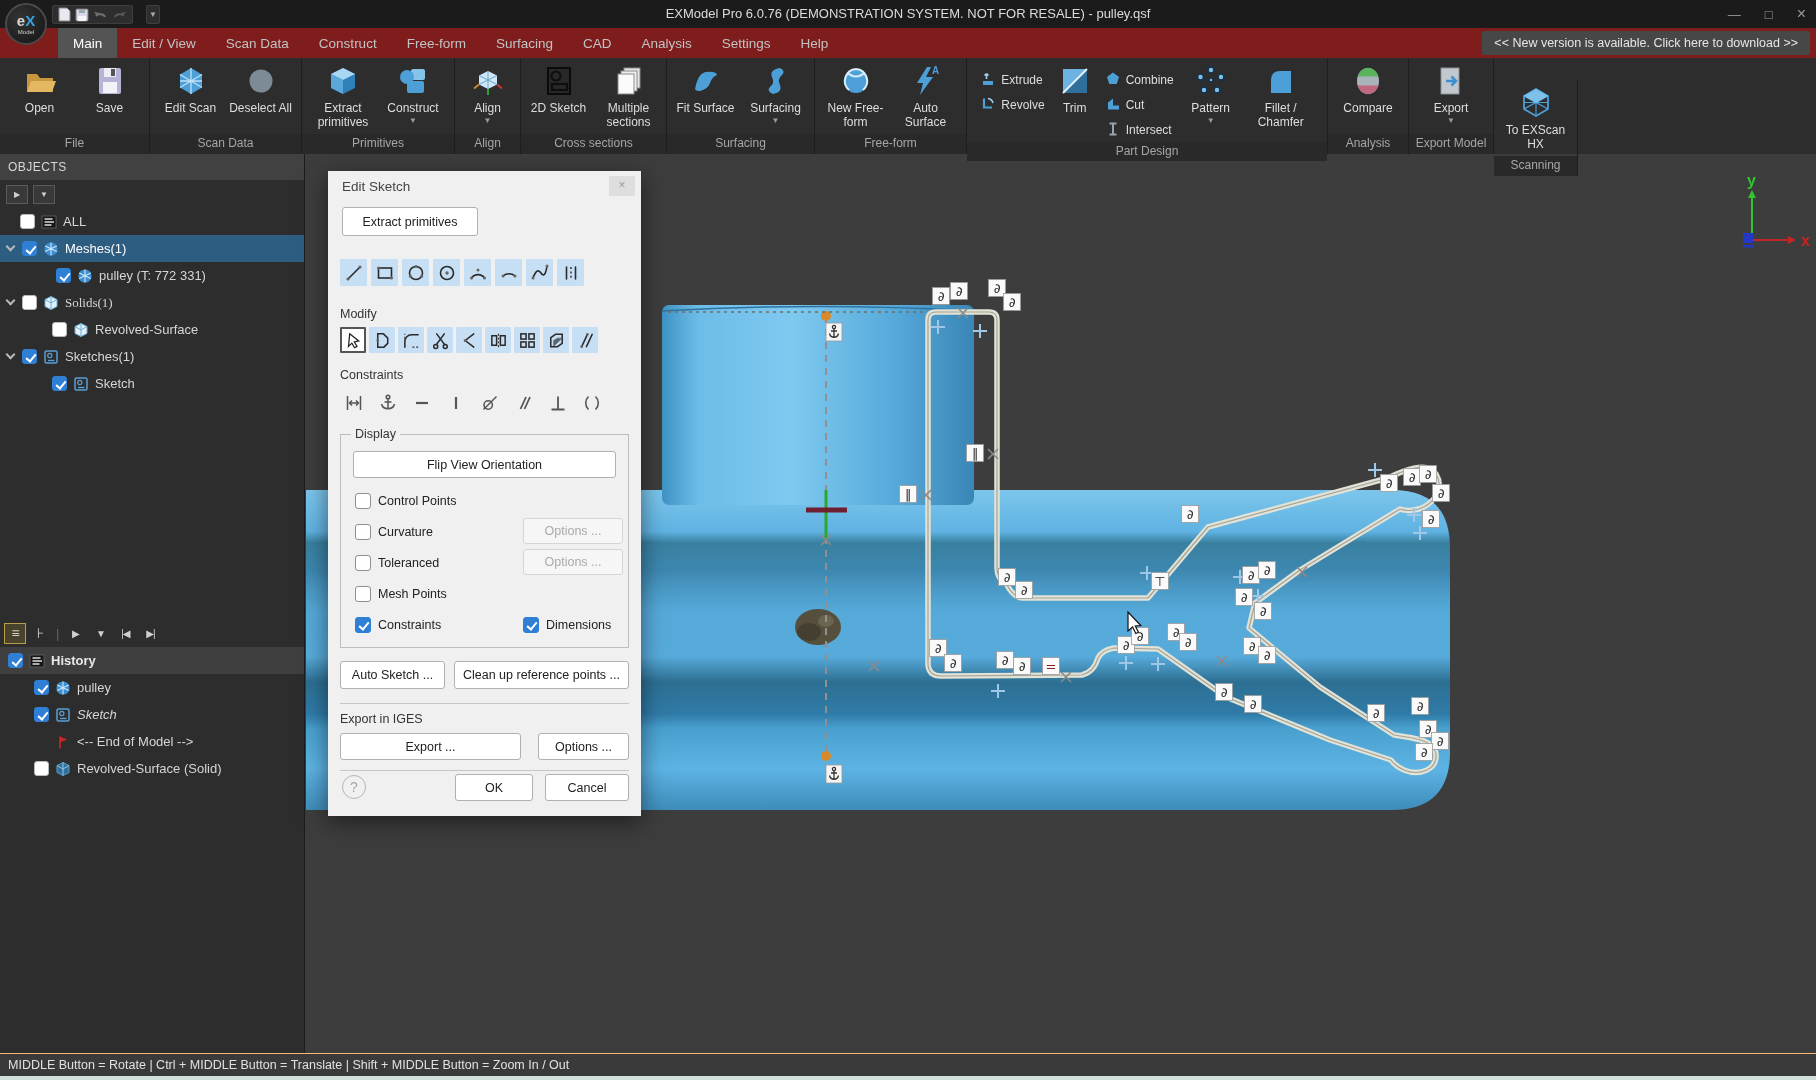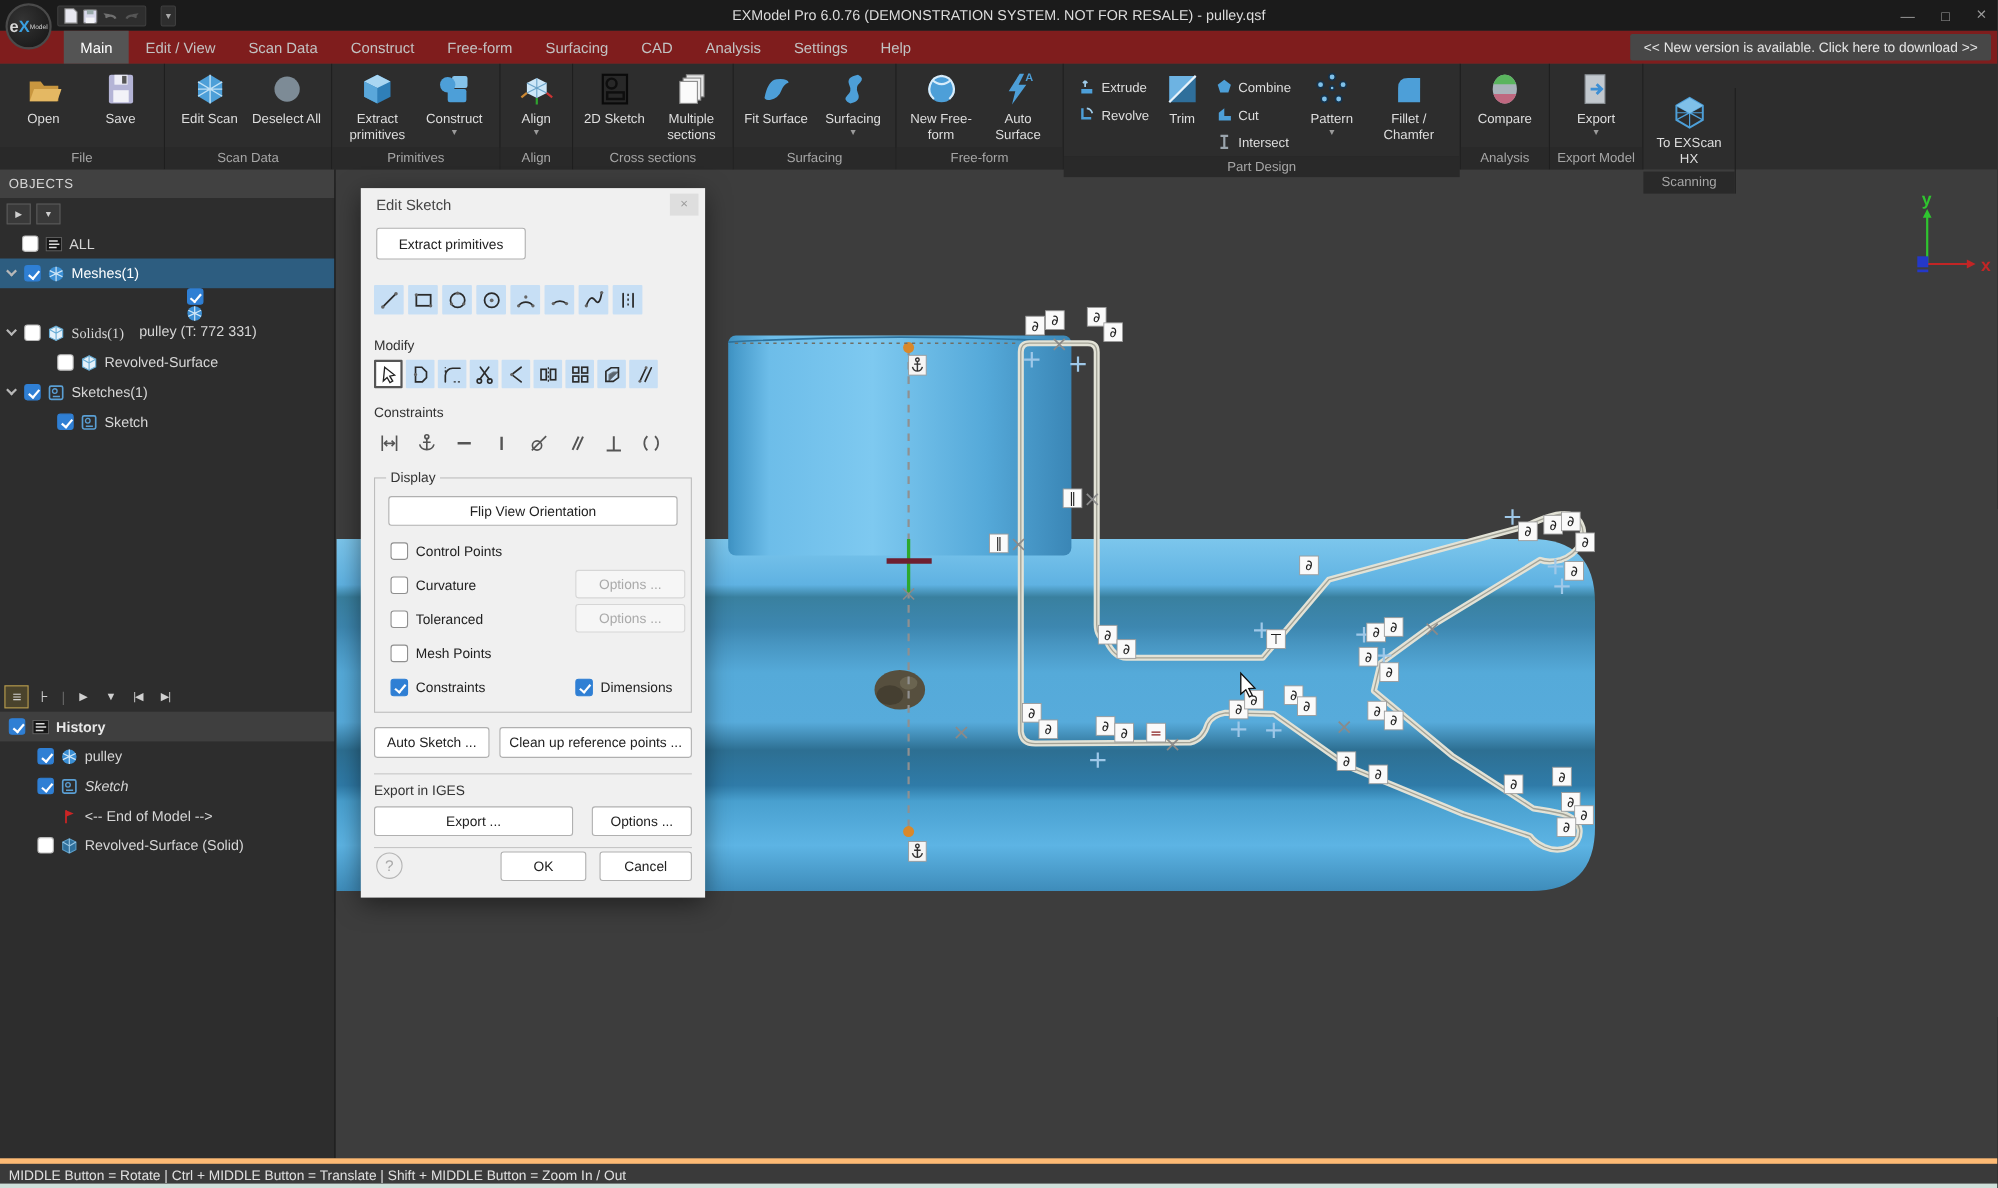--- a/index.html
+++ b/index.html
@@ -1,21 +1,21 @@
 <!DOCTYPE html>
 <html><head>
 <meta charset="utf-8">
 <style>
 *{margin:0;padding:0;box-sizing:border-box}
 body{background:#222;font-family:"Liberation Sans",sans-serif;-webkit-font-smoothing:antialiased}
 #app{position:relative;width:1816px;height:1080px;overflow:hidden;background:#3d3d3d;user-select:none}
 
 .titlebar{position:absolute;left:0;top:0;width:1816px;height:28px;background:#1b1b1b;color:#e4e4e4}
 .apptitle{position:absolute;left:0;right:0;top:0;height:28px;line-height:28px;text-align:center;font-size:13px;color:#dcdcdc}
-.logo{position:absolute;left:5px;top:3px;width:42px;height:42px;border-radius:50%;background:radial-gradient(circle at 35% 35%,#343434,#141414);border:2px solid #4a4a4a;z-index:30;display:flex;flex-direction:row;align-items:center;justify-content:center;line-height:1}
+.logo{position:absolute;left:5px;top:3px;width:42px;height:42px;border-radius:50%;background:radial-gradient(circle at 35% 35%,#343434,#141414);border:2px solid #4a4a4a;z-index:30;display:flex;flex-direction:column;align-items:center;justify-content:center;line-height:1}
 .logo .lx{font-size:15px;font-weight:bold;color:#d8d8d8}.logo .lx b{color:#3aa0e0}
 .logo .lm{font-size:6px;color:#cfcfcf;margin-top:1px}
 .qat{position:absolute;left:52px;top:5px;height:19px;display:flex;align-items:center;gap:4px;background:#2e2e2e;border:1px solid #3e3e3e;padding:0 5px;border-radius:2px}
 .qat svg{display:block}
 .qatdrop{position:absolute;left:146px;top:5px;width:14px;height:19px;background:#2e2e2e;border:1px solid #3e3e3e;color:#aaa;font-size:8px;text-align:center;line-height:18px;border-radius:2px}
 .winbtns{position:absolute;right:10px;top:0;height:28px;display:flex;gap:24px;align-items:center;color:#9a9a9a;font-size:13px}
 .winbtns span{cursor:default}
 
 .menubar{position:absolute;left:0;top:28px;width:1816px;height:30px;background:#7f1d1d;display:flex;align-items:stretch;padding-left:58px}
 .menuitem{padding:0 15px;font-size:13.5px;color:#c2c2c2;display:flex;align-items:center}
@@ -42,21 +42,21 @@
 .cb{width:15px;height:15px;border:1px solid #b9b9b9;background:#fff;border-radius:3px;flex:none;margin-right:6px}
 .cb.on{background:#2f7fd4;border-color:#2f7fd4;position:relative}
 .cb.on::after{content:"";position:absolute;left:4.5px;top:1.5px;width:4px;height:8px;border:solid #fff;border-width:0 2px 2px 0;transform:rotate(40deg)}
 .ticon{margin-right:6px;flex:none;display:flex}
 .htools{height:28px;display:flex;align-items:center;gap:3px;padding-left:4px;margin-top:2px}
 .hbtn{min-width:22px;height:21px;color:#d0d0d0;font-size:10px;display:flex;align-items:center;justify-content:center;letter-spacing:-1px}
 .hbtn.hl{background:#4a432c;border:1px solid #b89d4f}
 .hsep{color:#666;font-size:13px;margin:0 2px}
 .hheader{height:27px;background:#3f3f3f;display:flex;align-items:center;font-weight:bold;font-size:13px;color:#e8e8e8}
 
-.statusbar{position:absolute;left:0;top:1053px;width:1816px;height:23px;background:#3a3a3a;border-top:5px solid #fdba74;color:#e0e0e0;font-size:12.5px;line-height:22px;padding-left:8px}
+.statusbar{position:absolute;left:0;top:1053px;width:1816px;height:23px;background:#3a3a3a;border-top:1px solid #fdba74;color:#e0e0e0;font-size:12.5px;line-height:22px;padding-left:8px}
 .bstrip{position:absolute;left:0;top:1076px;width:1816px;height:4px;background:#cfe0da}
 
 #vp{position:absolute;left:305px;top:154px;width:1511px;height:899px}
 
 .dialog{position:absolute;left:328px;top:171px;width:313px;height:645px;background:#f0f0f0;box-shadow:0 6px 22px rgba(0,0,0,.5);font-size:12.5px;color:#333;z-index:20}
 .dtitle{position:absolute;left:14px;top:8px;font-size:13.5px;color:#444}
 .dclose{position:absolute;right:6px;top:5px;width:26px;height:20px;background:#dedede;color:#9a9a9a;text-align:center;line-height:19px;font-size:12px}
 .btn{background:#fff;border:1px solid #b0b0b0;border-radius:3px;color:#222;display:flex;align-items:center;justify-content:center;font-size:12.5px;position:absolute}
 .btn.dis{color:#aaa;border-color:#d6d6d6;background:#f6f6f6}
 .dlbl{position:absolute;font-size:12.5px;color:#333}
@@ -676,21 +676,21 @@
           <span class="chev"></span>
           <span class="cb on"></span>
           <span class="ticon">
             <svg width="16" height="16" viewBox="0 0 16 16">
               <circle cx="8" cy="8" r="6.6" fill="#3b8fd4"></circle>
               <path d="M8 1.4v13.2M2.2 5l11.6 5.6M13.8 5 2.2 10.6" stroke="#cfe6f7" stroke-width="1.1" fill="none"></path>
             </svg>
           </span>
           <span>Meshes(1)</span>
         </div>
-        <div class="trow" style="padding-left: 56px; flex-direction: column;">
+        <div class="trow" style="padding-left: 56px;">
           <span class="cb on"></span>
           <span class="ticon">
             <svg width="16" height="16" viewBox="0 0 16 16">
               <circle cx="8" cy="8" r="6.6" fill="#3b8fd4"></circle>
               <path d="M8 1.4v13.2M2.2 5l11.6 5.6M13.8 5 2.2 10.6" stroke="#cfe6f7" stroke-width="1.1" fill="none"></path>
             </svg>
           </span>
           <span>pulley (T: 772 331)</span>
         </div>
         <div class="trow" style="padding-left: 7px; font-family: Liberation Serif, serif;">

